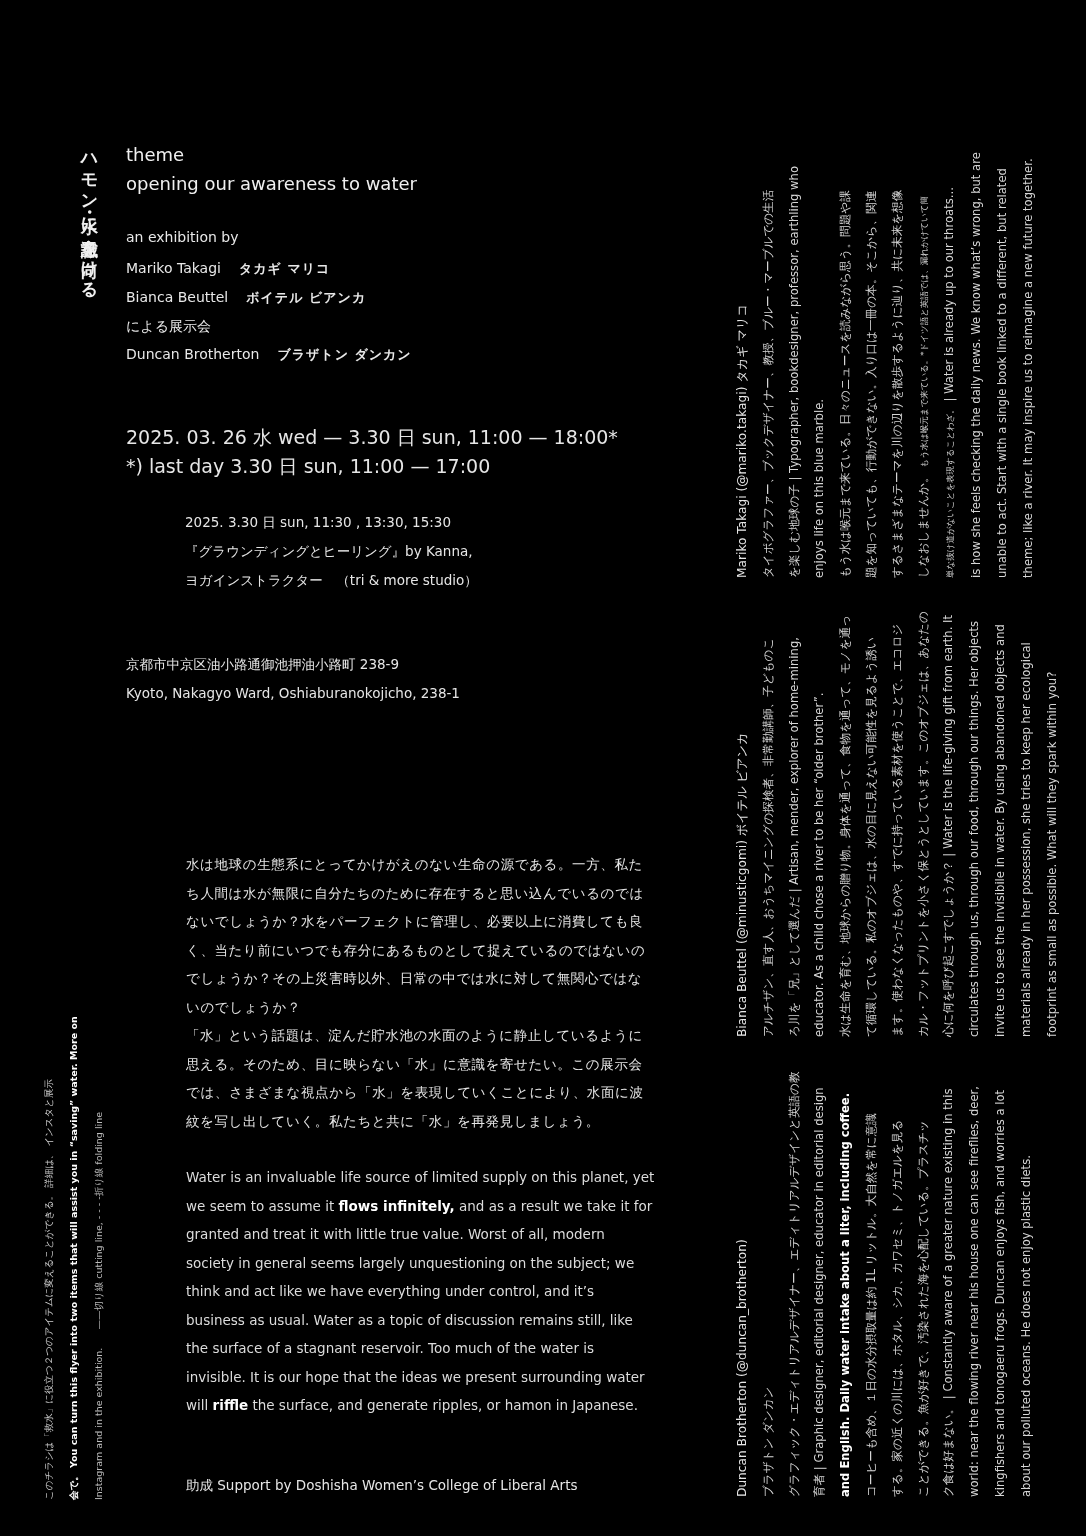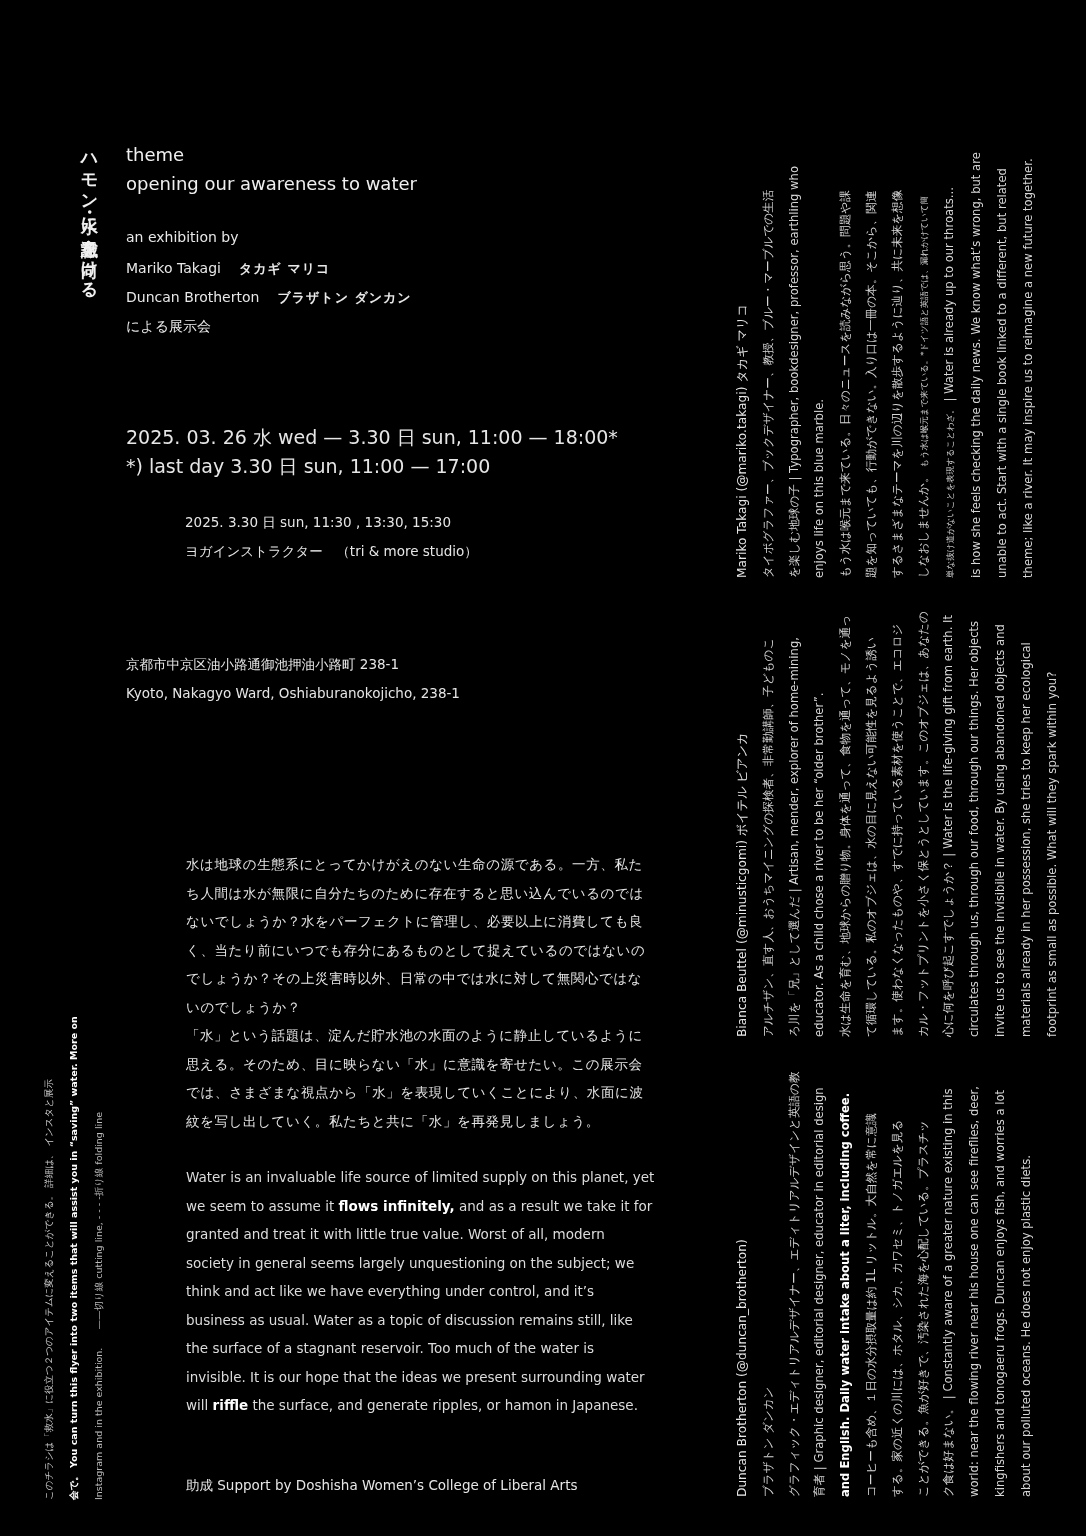--- a/index.html
+++ b/index.html
@@ -55,37 +55,41 @@
   <div>theme</div>
   <div>opening our awareness to water</div>
 </div>
 
 <div class="abs credits">
   <div class="by">an exhibition by</div>
   <div class="row">
     <span>Mariko Takagi</span><span class="kana">タカギ マリコ</span>
   </div>
   <div class="row">
+    <span>Bianca Beuttel</span><span class="kana">ボイテル ビアンカ</span>
+  </div>
+  <div class="row">による展示会</div>
+  <div class="row">
     <span>Duncan Brotherton</span><span class="kana">ブラザトン ダンカン</span>
   </div>
-  <div class="row">による展示会</div>
 </div>
 
 <div class="abs dates">
   <div>2025. 03. 26 水 wed — 3.30 日 sun, 11:00 — 18:00*</div>
   <div>*) last day 3.30 日 sun, 11:00 — 17:00</div>
 </div>
 
 <div class="abs workshop">
   <div>2025. 3.30 日 sun, 11:30 , 13:30, 15:30</div>
+  <div>『グラウンディングとヒーリング』by Kanna,</div>
   <div>ヨガインストラクター　（tri &amp; more studio）</div>
 </div>
 
 <div class="abs venue">
-  <div>京都市中京区油小路通御池押油小路町 238-1</div>
+  <div>京都市中京区油小路通御池押油小路町 238-9</div>
   <div>Kyoto, Nakagyo Ward, Oshiaburanokojicho, 238-1</div>
 </div>
 
 <div class="abs jp-body">
   <p>水は地球の生態系にとってかけがえのない生命の源である。一方、私たち人間は水が無限に自分たちのために存在すると思い込んでいるのではないでしょうか？水をパーフェクトに管理し、必要以上に消費しても良く、当たり前にいつでも存分にあるものとして捉えているのではないのでしょうか？その上災害時以外、日常の中では水に対して無関心ではないのでしょうか？</p>
   <p>「水」という話題は、淀んだ貯水池の水面のように静止しているように思える。そのため、目に映らない「水」に意識を寄せたい。この展示会では、さまざまな視点から「水」を表現していくことにより、水面に波紋を写し出していく。私たちと共に「水」を再発見しましょう。</p>
 </div>
 
 <div class="abs en-body"><span>Water is an invaluable life source of limited supply on this planet, yet we seem to assume it </span><b>flows infinitely,</b><span> and as a result we take it for granted and treat it with little true value. Worst of all, modern society in general seems largely unquestioning on the subject; we think and act like we have everything under control, and it’s business as usual. Water as a topic of discussion remains still, like the surface of a stagnant reservoir. Too much of the water is invisible. It is our hope that the ideas we present surrounding water will </span><b>riffle</b><span> the surface, and generate ripples, or hamon in Japanese.</span></div>
 

